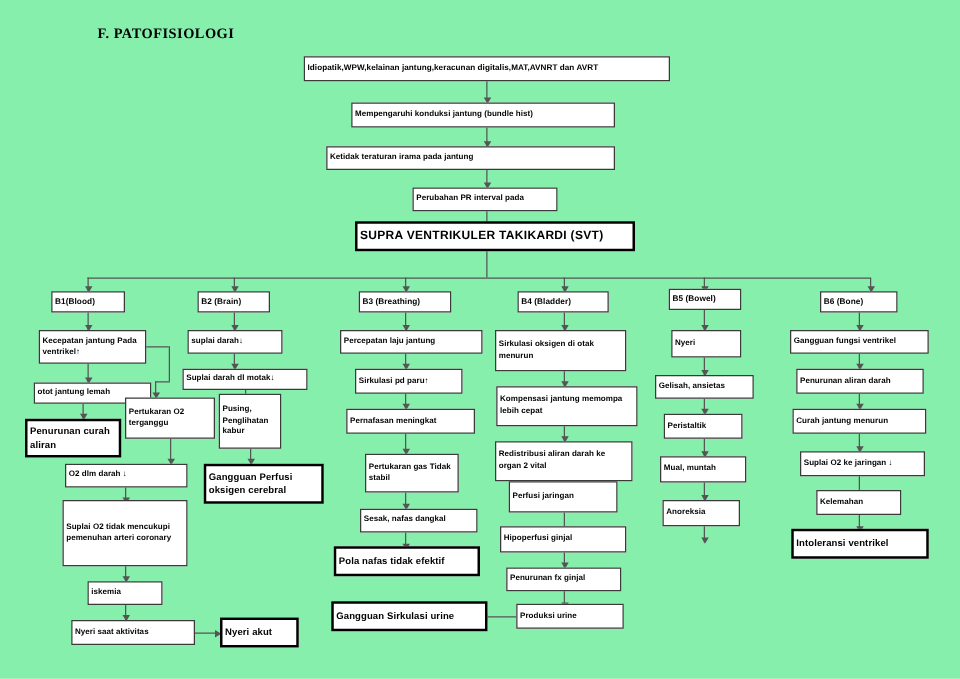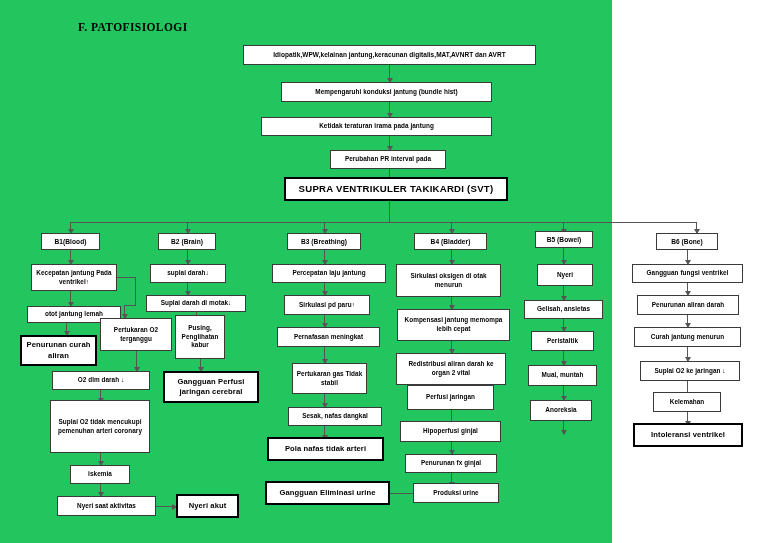--- a/index.html
+++ b/index.html
@@ -9,43 +9,43 @@
   }
   body {
     width: 768px;
     height: 543px;
     font-family: "Liberation Sans", sans-serif;
     color: #000000;
     overflow: hidden;
   }
   #canvas {
     position: relative;
-    width: 612px;
+    width: 768px;
     height: 543px;
-    background: #22c55e;
+    background: #86efac;
   }
   #page-title {
     position: absolute;
     left: 78px;
     top: 21px;
     font-family: "Liberation Serif", serif;
     font-weight: bold;
     font-size: 11.5px;
     letter-spacing: 0.4px;
     white-space: nowrap;
   }
   .box {
     position: absolute;
     box-sizing: border-box;
     border: 1px solid #3a3a3a;
     background: #ffffff;
     display: flex;
     align-items: center;
     justify-content: center;
-    text-align: center;
+    text-align: left;
     font-size: 6.4px;
     font-weight: bold;
     line-height: 1.38;
     padding: 1px 2px;
     letter-spacing: 0.05px;
   }
   .box.bold {
     border: 2.2px solid #000000;
     font-size: 7.6px;
     letter-spacing: 0.1px;
@@ -240,21 +240,21 @@
     <span class="txt">Suplai darah dl motak↓</span>
   </div>
   <div class="arrow-v" style="left:196px; top:312px; height:11px;"></div>
 
   <div class="box" style="left:175px; top:315px; width:50px; height:44px;">
     <span class="txt">Pusing, Penglihatan kabur</span>
   </div>
   <div class="arrow-v" style="left:200px; top:359px; height:12px;"></div>
 
   <div class="box bold" style="left:163px; top:371px; width:96px; height:32px;">
-    <span class="txt">Gangguan Perfusi jaringan cerebral</span>
+    <span class="txt">Gangguan Perfusi oksigen cerebral</span>
   </div>
 
   <div class="arrow-v" style="left:324px; top:250px; height:14px;"></div>
 
   <div class="box" style="left:272px; top:264px; width:114px; height:19px;">
     <span class="txt">Percepatan laju jantung</span>
   </div>
   <div class="arrow-v" style="left:324px; top:283px; height:12px;"></div>
 
   <div class="box" style="left:284px; top:295px; width:86px; height:20px;">
@@ -271,21 +271,21 @@
     <span class="txt">Pertukaran gas Tidak stabil</span>
   </div>
   <div class="arrow-v" style="left:324px; top:394px; height:13px;"></div>
 
   <div class="box" style="left:288px; top:407px; width:94px; height:19px;">
     <span class="txt">Sesak, nafas dangkal</span>
   </div>
   <div class="arrow-v" style="left:324px; top:426px; height:13px;"></div>
 
   <div class="box bold" style="left:267px; top:437px; width:117px; height:24px;">
-    <span class="txt">Pola nafas tidak arteri</span>
+    <span class="txt">Pola nafas tidak efektif</span>
   </div>
 
   <div class="arrow-v" style="left:451px; top:250px; height:14px;"></div>
 
   <div class="box" style="left:396px; top:264px; width:105px; height:33px;">
     <span class="txt">Sirkulasi oksigen di otak menurun</span>
   </div>
   <div class="arrow-v" style="left:451px; top:297px; height:12px;"></div>
 
   <div class="box" style="left:397px; top:309px; width:113px; height:32px;">
@@ -312,21 +312,21 @@
     <span class="txt">Penurunan fx ginjal</span>
   </div>
   <div class="arrow-v" style="left:451px; top:473px; height:13px;"></div>
 
   <div class="box" style="left:413px; top:483px; width:86px; height:20px;">
     <span class="txt">Produksi urine</span>
   </div>
   <div class="arrow-h left" style="left:390px; top:493px; width:23px;"></div>
 
   <div class="box bold" style="left:265px; top:481px; width:125px; height:24px;">
-    <span class="txt">Gangguan Eliminasi urine</span>
+    <span class="txt">Gangguan Sirkulasi urine</span>
   </div>
 
   <div class="arrow-v" style="left:563px; top:248px; height:16px;"></div>
 
   <div class="box" style="left:537px; top:264px; width:56px; height:22px;">
     <span class="txt">Nyeri</span>
   </div>
   <div class="arrow-v" style="left:563px; top:286px; height:14px;"></div>
 
   <div class="box" style="left:524px; top:300px; width:79px; height:19px;">

